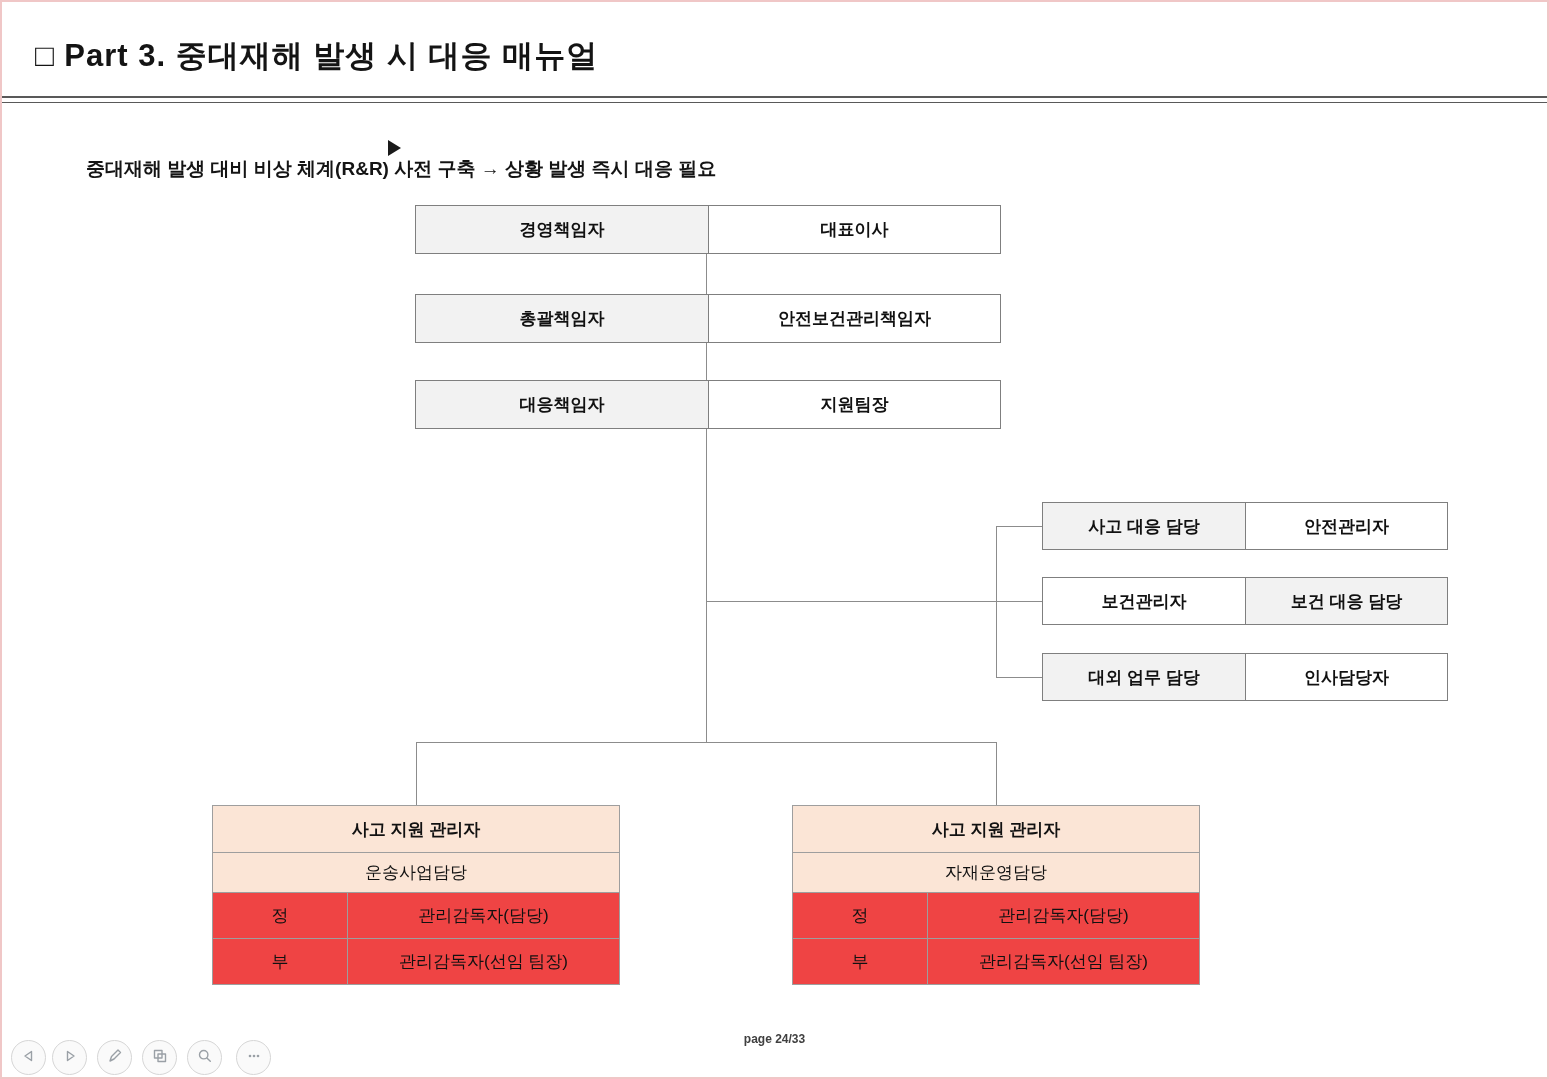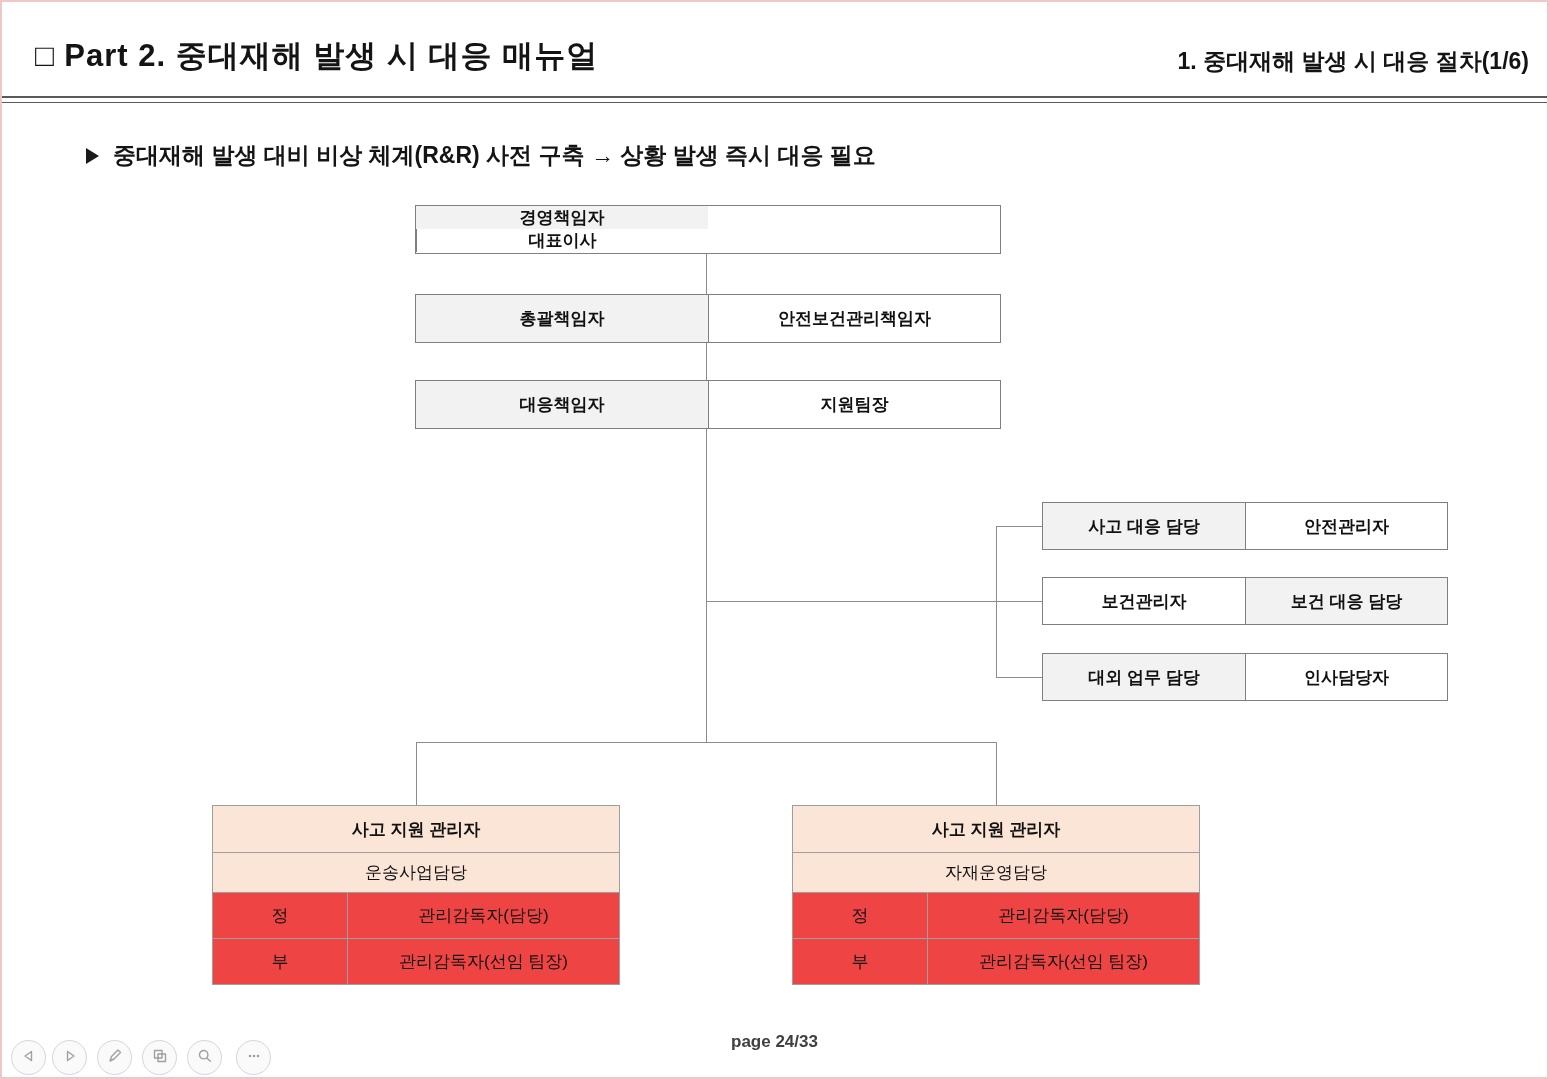--- a/index.html
+++ b/index.html
@@ -8,21 +8,21 @@
   .slide {
     position:relative; width:1549px; height:1079px; background:#ffffff;
     border:2px solid #f0c7c7; overflow:hidden; color:#111;
   }
   
   .title-left { position:absolute; left:33px; top:33px; font-size:31px; font-weight:bold; color:#141414; letter-spacing:1px; }
   .title-right { position:absolute; right:18px; top:44px; font-size:23px; font-weight:bold; color:#141414; }
   .rule1 { position:absolute; left:0; top:94px; width:100%; height:2px; background:#595959; }
   .rule2 { position:absolute; left:0; top:100px; width:100%; height:1px; background:#595959; }
   
-  .bullet { position:absolute; left:84px; top:138px; font-size:23px; font-weight:bold; color:#141414; display:flex; align-items:center; }
+  .bullet { position:absolute; left:84px; top:138px; font-size:19px; font-weight:bold; color:#141414; display:flex; align-items:center;flex-direction:column; }
   .bullet-arrow { width:0; height:0; border-left:13px solid #1a1a1a; border-top:8px solid transparent; border-bottom:8px solid transparent; margin-right:14px; }
   
   .vline { position:absolute; width:1px; background:#8c8c8c; }
   .hline { position:absolute; height:1px; background:#8c8c8c; }
   
   .pair { position:absolute; display:flex; border:1px solid #7f7f7f; background:#fff; }
   .pair .cell { display:flex; align-items:center; justify-content:center; font-size:17px; font-weight:bold; color:#111; }
   .pair .cell + .cell { border-left:1px solid #7f7f7f; }
   .pair-lg { left:413px; width:586px; height:49px; }
   .pair-lg .role { width:292px; background:#f2f2f2; }
@@ -33,46 +33,45 @@
   
   .btable { position:absolute; top:803px; width:408px; border:1px solid #9e9e9e; background:#ef4444; }
   .btable .trow { display:flex; align-items:stretch; border-top:1px solid #9e9e9e; }
   .btable .trow:first-child { border-top:none; }
   .btable .thead { height:46px; background:#fbe5d6; font-weight:bold; font-size:17px; display:flex; align-items:center; justify-content:center; }
   .btable .tdiv { height:40px; background:#fbe5d6; font-size:17px; display:flex; align-items:center; justify-content:center; }
   .btable .trow.kv { height:46px; }
   .btable .kcell { width:134px; display:flex; align-items:center; justify-content:center; font-size:17px; }
   .btable .vcell { flex:1; border-left:1px solid #9e9e9e; display:flex; align-items:center; justify-content:center; font-size:17px; }
   
-  .page-label { position:absolute; left:0; top:1030px; width:100%; text-align:center; font-size:17px; font-weight:bold; color:#404040; }
+  .page-label { position:absolute; left:0; top:1030px; width:100%; text-align:center; font-size:12px; font-weight:bold; color:#404040; }
   
   .toolbar-btn {
     position:absolute; top:1038px; width:35px; height:35px; border-radius:50%;
     background:#fafafa; border:1px solid #d6d6d6; display:flex; align-items:center; justify-content:center;
     cursor:pointer;
   }
   .toolbar-btn svg { stroke:#9aa0a6; fill:none; stroke-width:1.4; stroke-linecap:round; stroke-linejoin:round; }
   .toolbar-btn svg .fill { fill:#9aa0a6; stroke:none; }
 </style>
 </head>
 <body>
 
 <div class="slide">
 
-  <div class="title-left">□ Part 2. 중대재해 발생 시 대응 매뉴얼</div>
-  <div class="title-right">1. 중대재해 발생 시 대응 절차(1/6)</div>
+  <div class="title-left">□ Part 3. 중대재해 발생 시 대응 매뉴얼</div>
   <div class="rule1"></div>
   <div class="rule2"></div>
 
   <div class="bullet">
     <span class="bullet-arrow"></span>
     <span>중대재해 발생 대비 비상 체계(R&amp;R) 사전 구축 → 상황 발생 즉시 대응 필요</span>
   </div>
 
-  <div class="pair pair-lg" style="top:203px;flex-direction:column;">
+  <div class="pair pair-lg" style="top:203px;">
     <div class="cell role">경영책임자</div>
     <div class="cell person">대표이사</div>
   </div>
   <div class="pair pair-lg" style="top:292px;">
     <div class="cell role">총괄책임자</div>
     <div class="cell person">안전보건관리책임자</div>
   </div>
   <div class="pair pair-lg" style="top:378px;">
     <div class="cell role">대응책임자</div>
     <div class="cell person">지원팀장</div>

